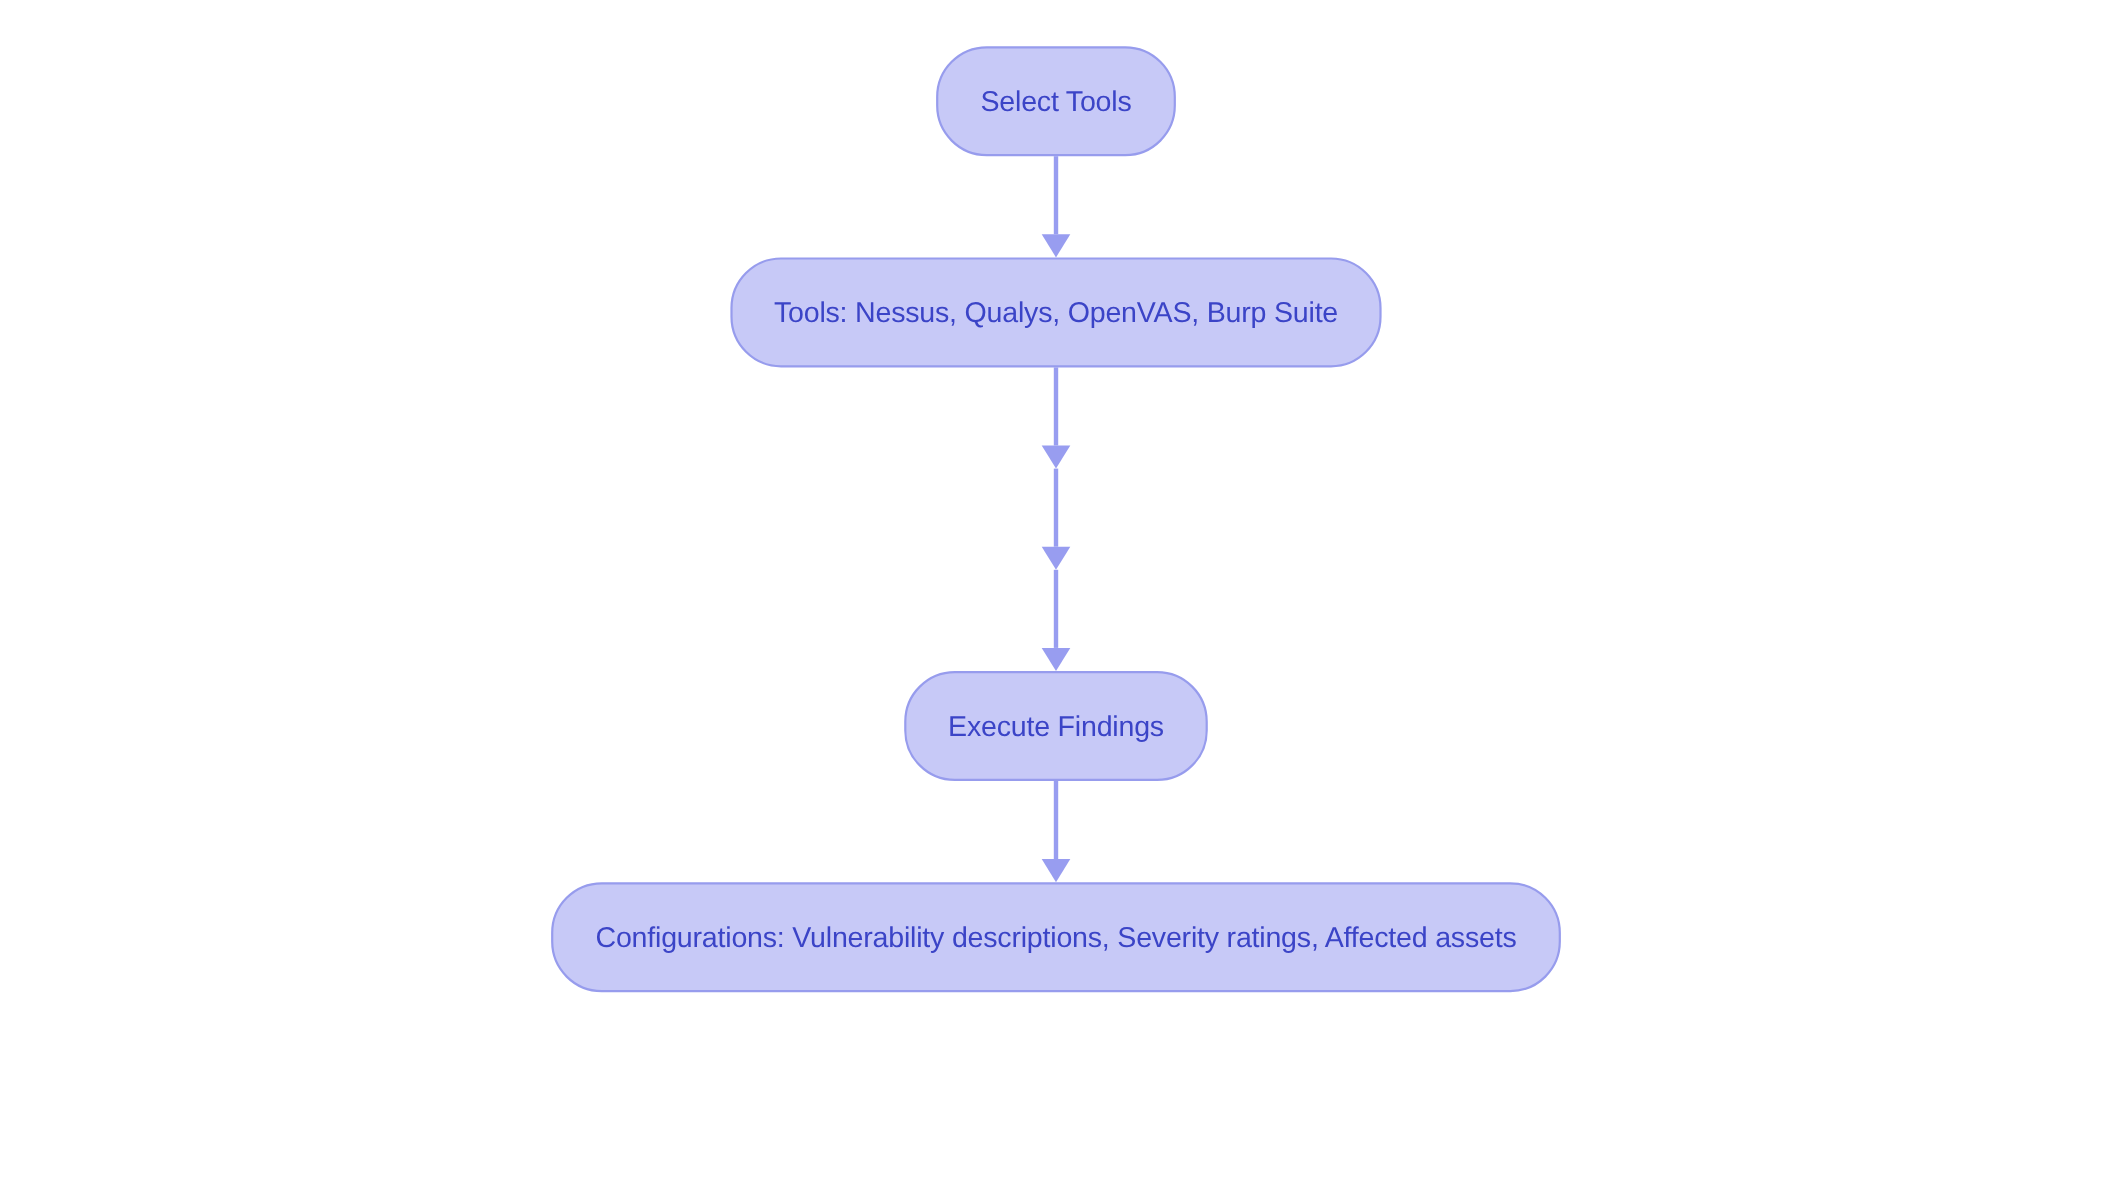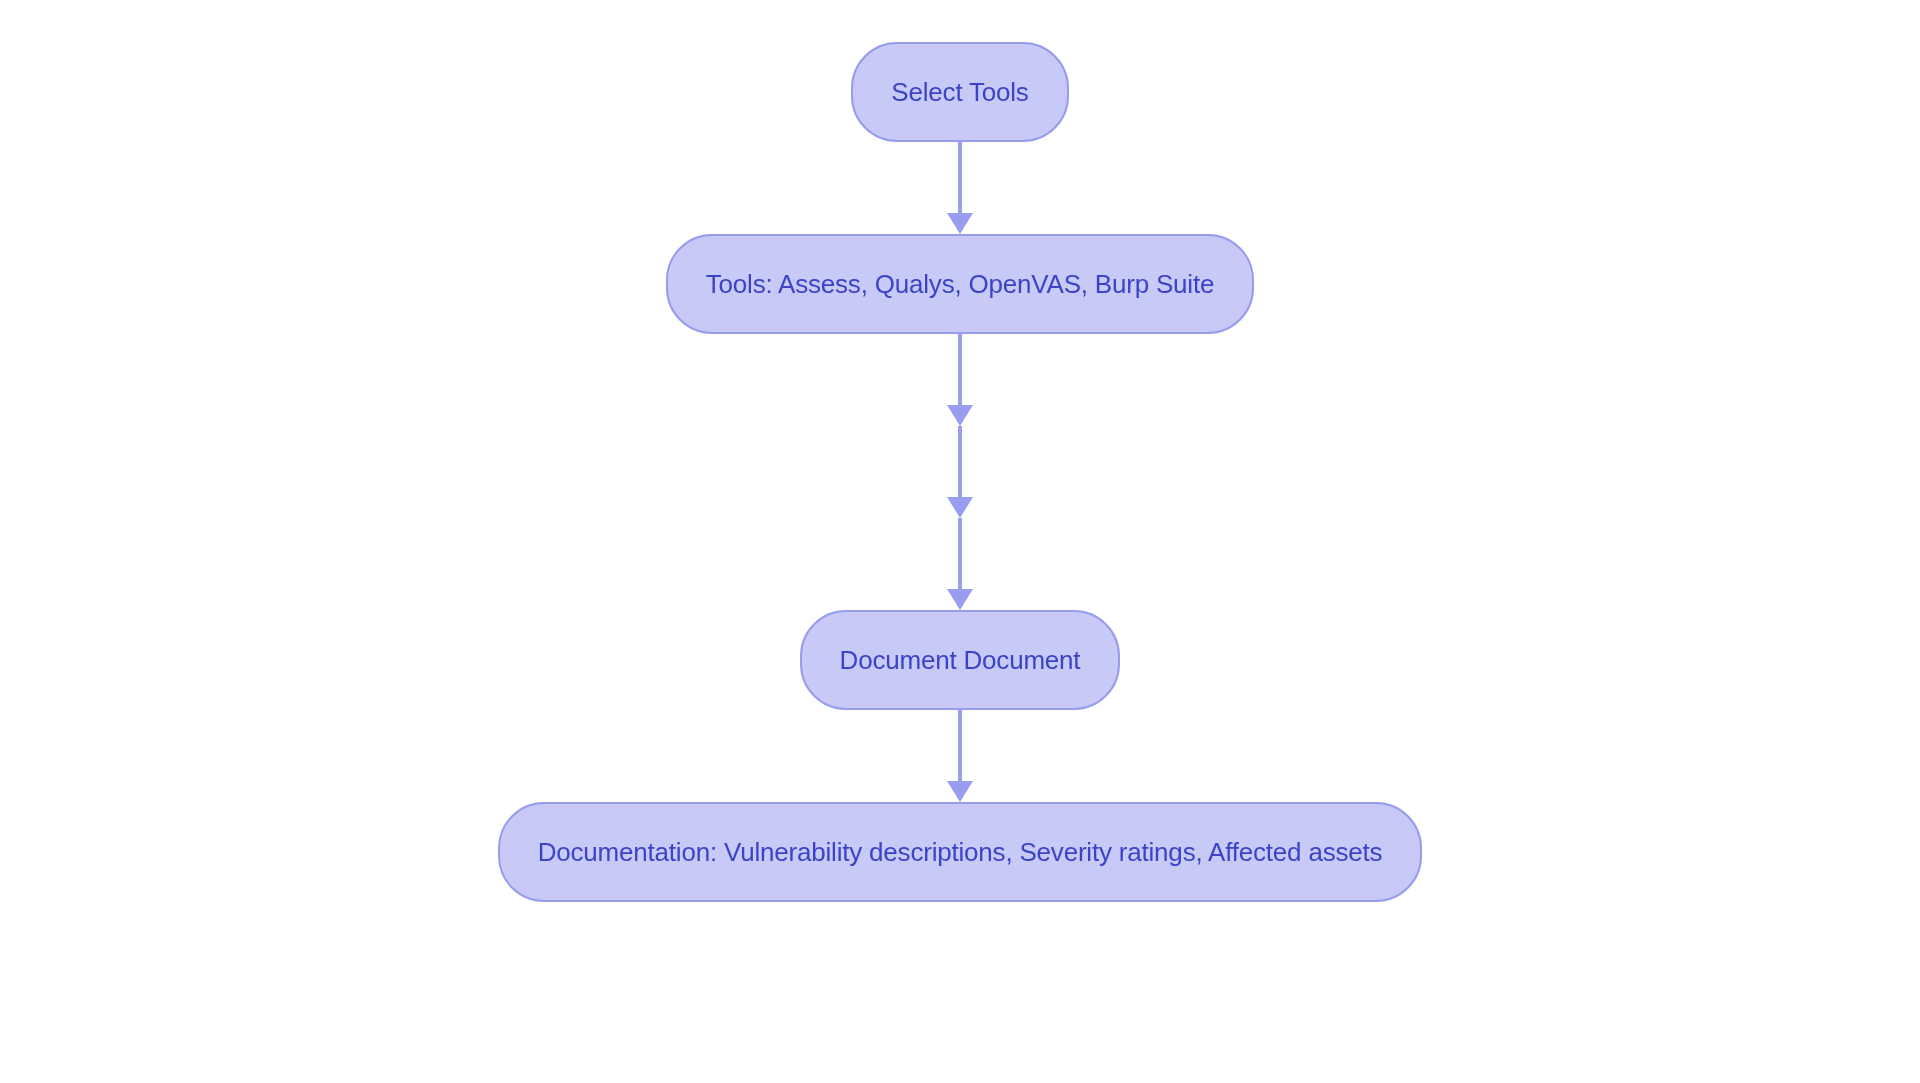--- a/index.html
+++ b/index.html
@@ -66,41 +66,41 @@
 
 <div class="flowchart">
 
   <div class="flow-node">Select Tools</div>
 
   <div class="connector">
     <div class="line"></div>
     <div class="head"></div>
   </div>
 
-  <div class="flow-node">Tools: Assess, Qualys, OpenVAS, Burp Suite</div>
+  <div class="flow-node">Tools: Nessus, Qualys, OpenVAS, Burp Suite</div>
 
   <div class="connector">
     <div class="line"></div>
     <div class="head"></div>
   </div>
 
 
   <div class="connector">
     <div class="line"></div>
     <div class="head"></div>
   </div>
 
 
   <div class="connector">
     <div class="line"></div>
     <div class="head"></div>
   </div>
 
-  <div class="flow-node">Document Document</div>
+  <div class="flow-node">Execute Findings</div>
 
   <div class="connector">
     <div class="line"></div>
     <div class="head"></div>
   </div>
 
-  <div class="flow-node">Documentation: Vulnerability descriptions, Severity ratings, Affected assets</div>
+  <div class="flow-node">Configurations: Vulnerability descriptions, Severity ratings, Affected assets</div>
 
 </div>
 
 </body></html>

